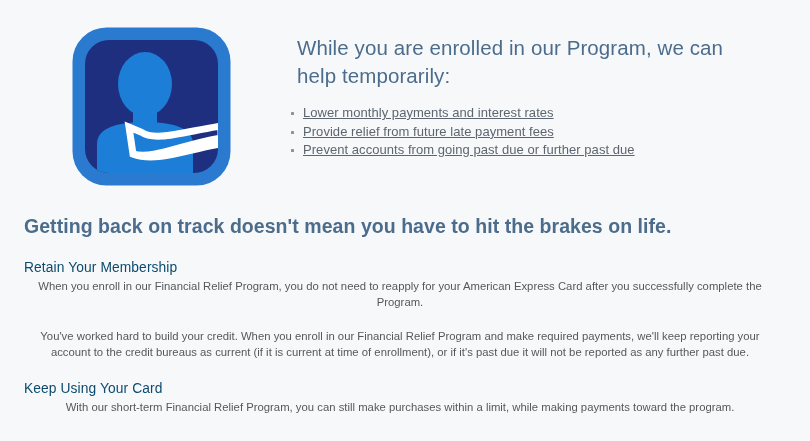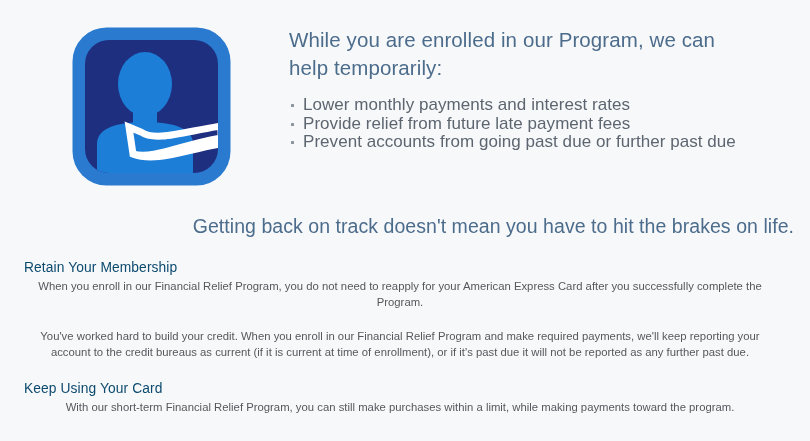--- a/index.html
+++ b/index.html
@@ -39,35 +39,36 @@
     left: 289px;
     top: 26px;
     width: 500px;
   }
   .hero-title {
     font-size: 20.5px;
     line-height: 28px;
     color: #4c6c8c;
     font-weight: 400;
     letter-spacing: 0.1px;
-    margin: 0;
+    margin: 8px;
     width: 460px;
   }
   .hero-bullets {
     margin: 14px 0 0 0;
     padding: 0;
     list-style: none;
   }
   .hero-bullets li {
     position: relative;
     padding-left: 14px;
-    font-size: 17px;
+    font-size: 13px;
     line-height: 18.5px;
     color: #5d6670;
     letter-spacing: 0.05px;
+    text-decoration: underline;
   }
   .hero-bullets li .bullet-dot {
     position: absolute;
     left: 2px;
     top: 8px;
     width: 3px;
     height: 3px;
     background: #8d949c;
     border-radius: 0.5px;
   }
@@ -76,24 +77,23 @@
   .content {
     position: absolute;
     left: 24px;
     top: 213px;
     width: 770px;
   }
   .content-headline {
     font-size: 19.5px;
     line-height: 26px;
     color: #4c6c8c;
-    font-weight: 400;
+    font-weight: 700;
     margin: 0 0 19px 0;
     letter-spacing: 0.05px;
-    text-align: right;
   }
 
   .section {
     margin-bottom: 19px;
   }
   .section-title {
     font-size: 13.8px;
     line-height: 19px;
     color: #0c4a6e;
     font-weight: 400;

